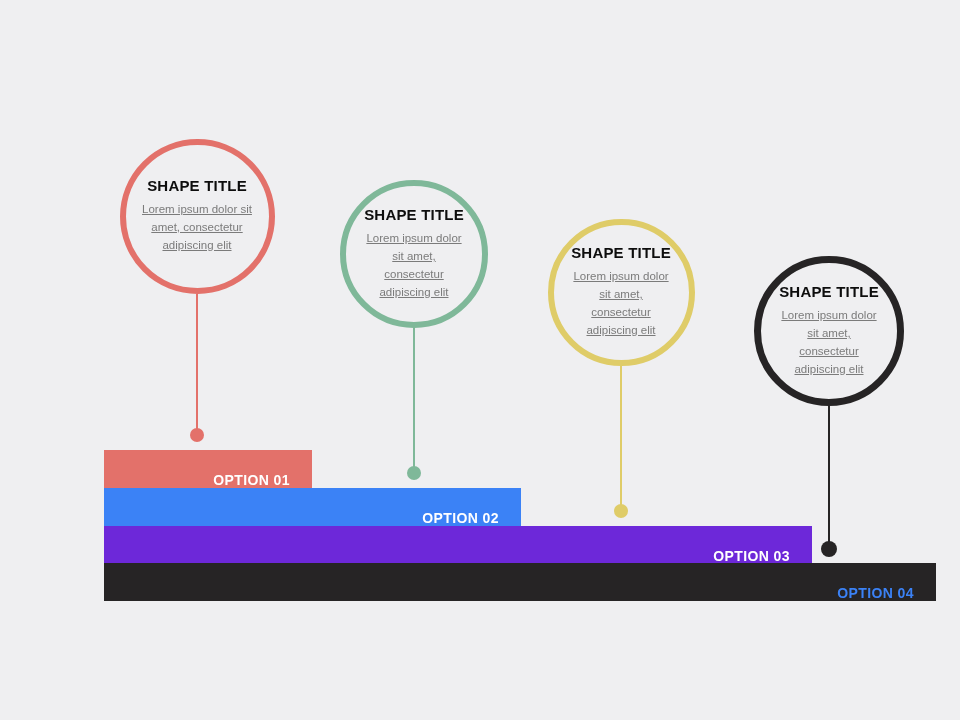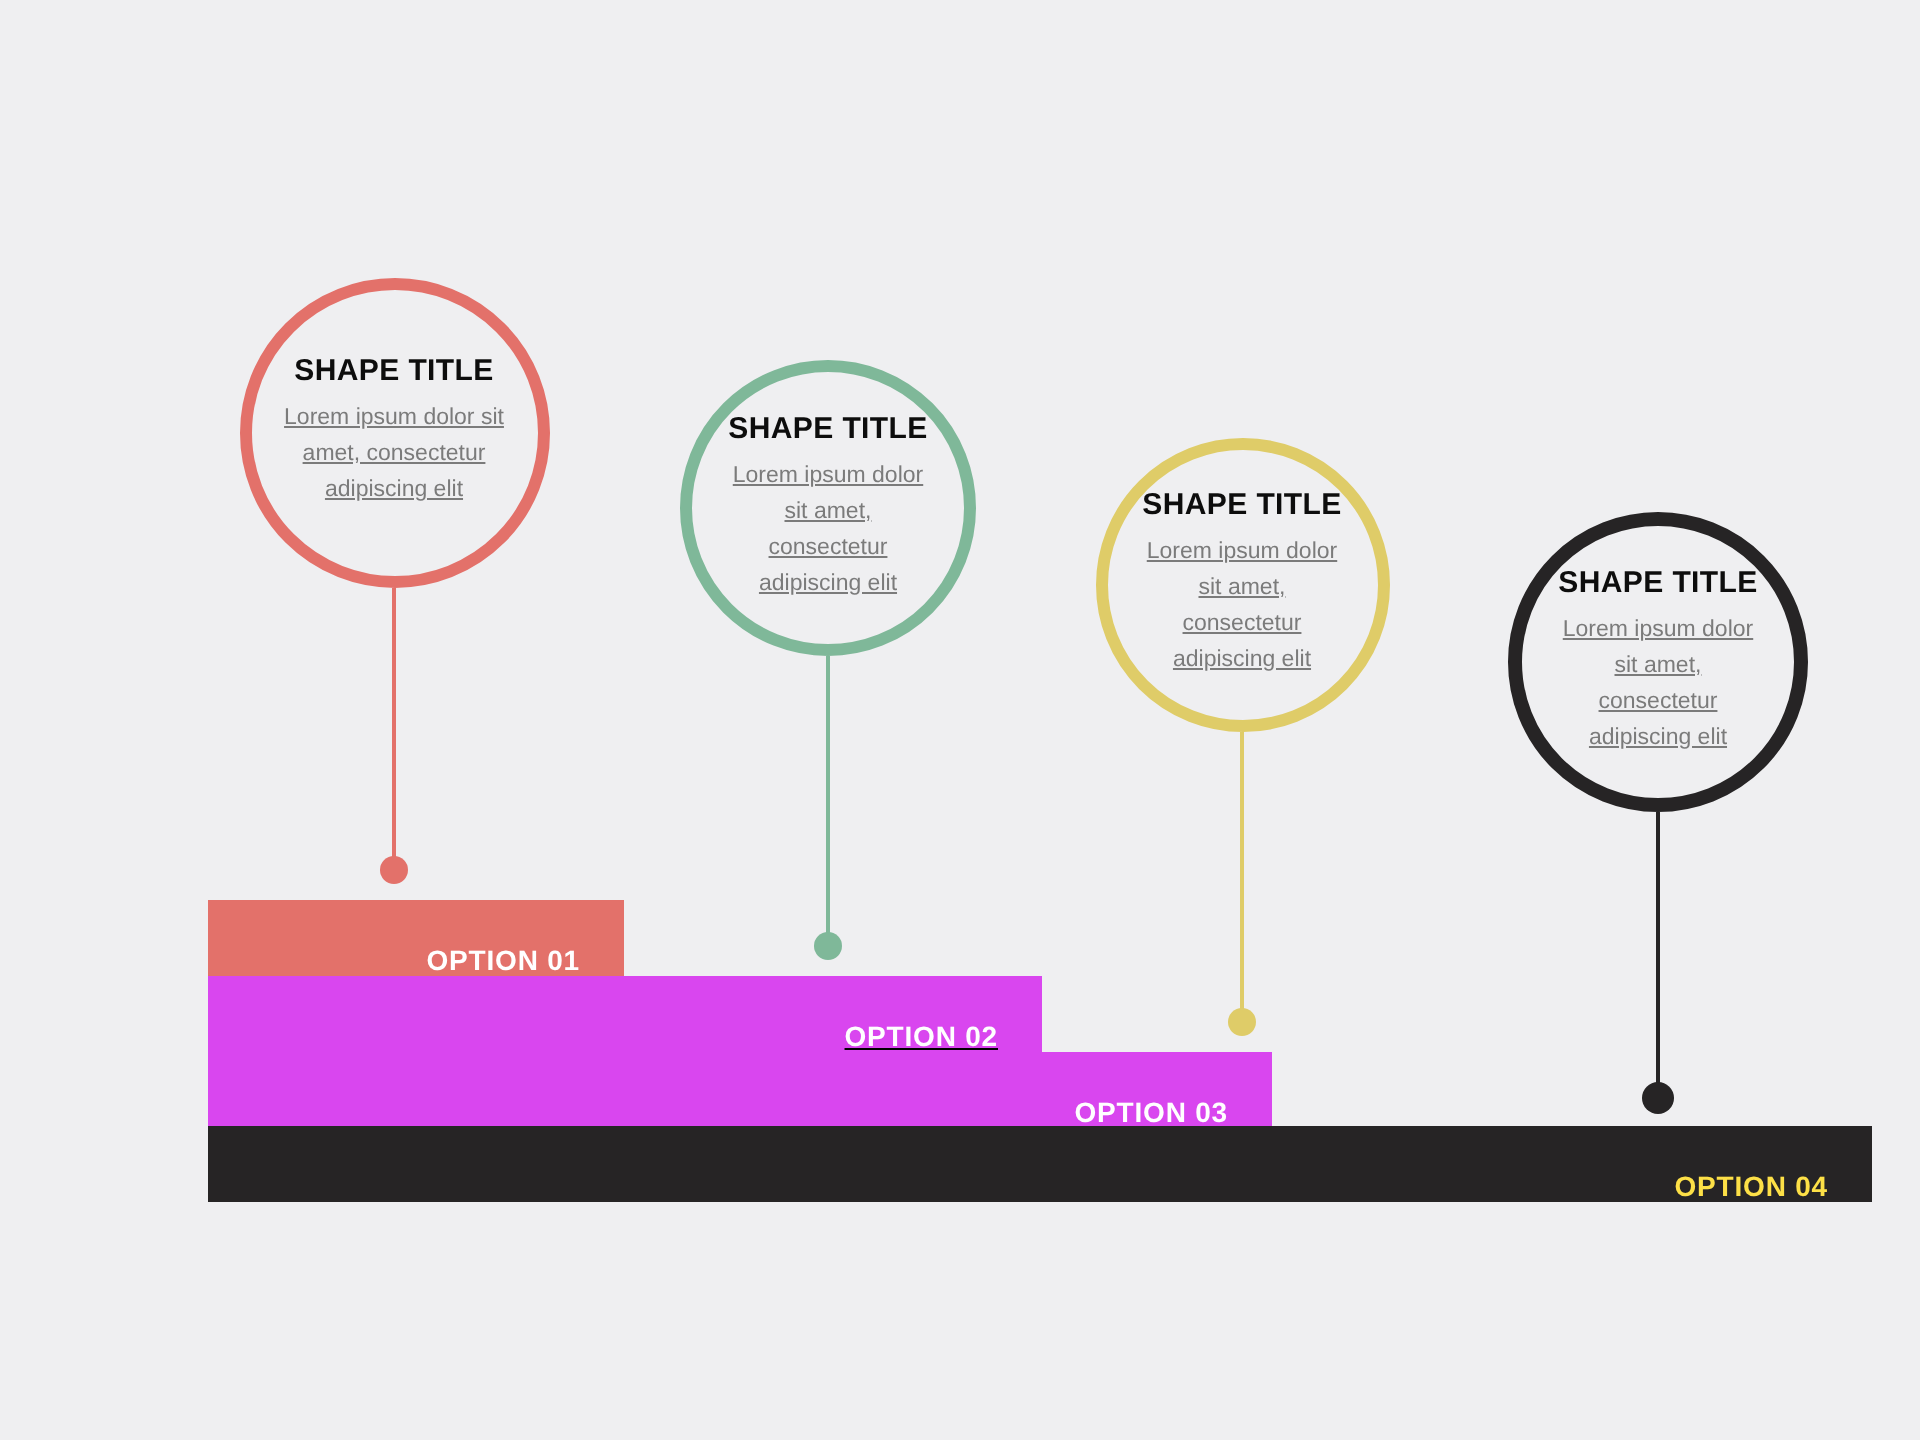--- a/index.html
+++ b/index.html
@@ -112,23 +112,23 @@
   </div>
 
   <div class="node-circle" id="circ3" style="width: 150px; height: 150px; left: 714px; top: 256px; border: 7px solid rgb(38, 36, 37);">
     <div class="node-title" style="color: rgb(13, 13, 13);">SHAPE TITLE</div>
     <div class="node-desc" style="color: rgb(123, 123, 123);">Lorem ipsum dolor sit amet, consectetur adipiscing elit</div>
   </div>
 
   <div class="bar" id="bar0" style="left: 64px; top: 450px; width: 208px; height: 38px; background: rgb(227, 113, 106);">
     <span class="bar-label" style="color: rgb(255, 255, 255);">OPTION 01</span>
   </div>
-  <div class="bar" id="bar1" style="left: 64px; top: 488px; width: 417px; height: 38px; background: #d946ef; text-decoration: underline;">
+  <div class="bar" id="bar1" style="left: 64px; top: 488px; width: 417px; height: 38px; background: #3b82f6;">
     <span class="bar-label" style="color: rgb(255, 255, 255);">OPTION 02</span>
   </div>
-  <div class="bar" id="bar2" style="left: 64px; top: 526px; width: 532px; height: 38px; background: #d946ef;">
+  <div class="bar" id="bar2" style="left: 64px; top: 526px; width: 708px; height: 38px; background: #6d28d9;">
     <span class="bar-label" style="color: rgb(255, 255, 255);">OPTION 03</span>
   </div>
   <div class="bar" id="bar3" style="left: 64px; top: 563px; width: 832px; height: 38px; background: rgb(38, 36, 37);">
-    <span class="bar-label" style="color: #fde047;">OPTION 04</span>
+    <span class="bar-label" style="color: #3b82f6;">OPTION 04</span>
   </div>
 
 </div>
 
 </body></html>

